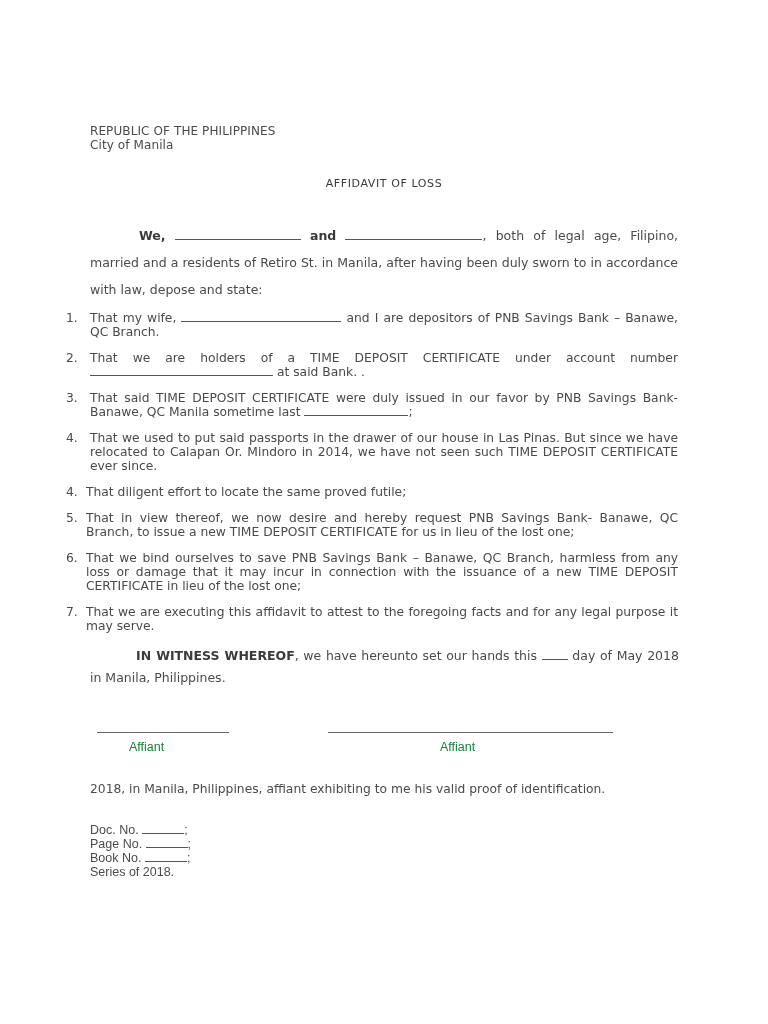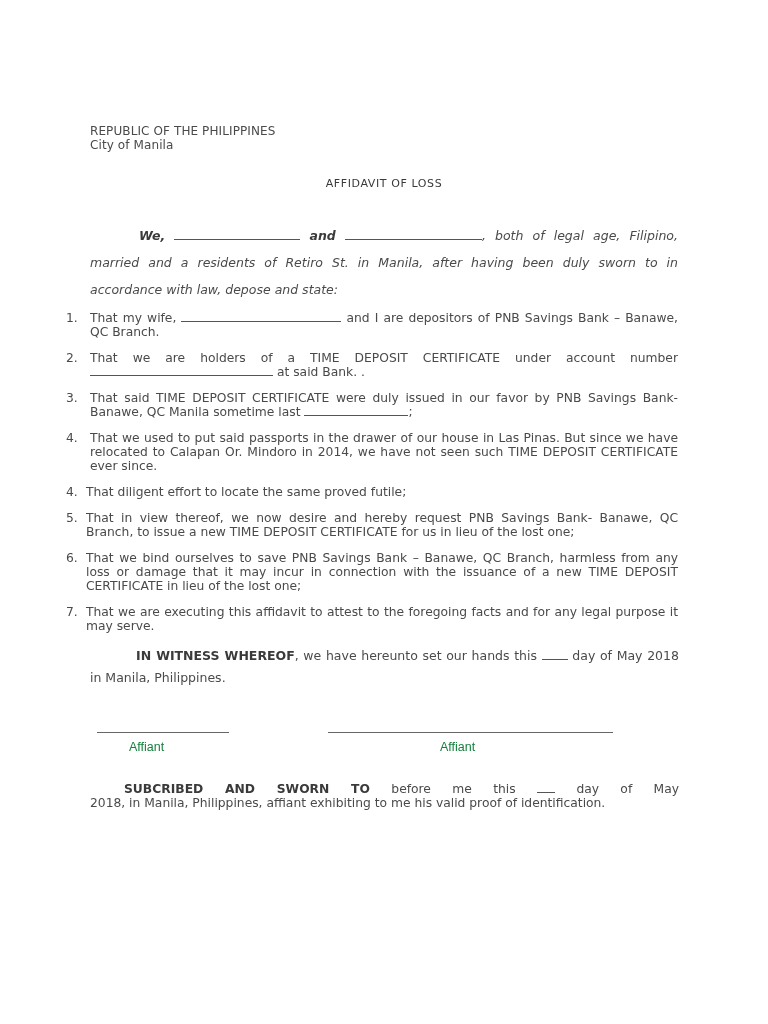--- a/index.html
+++ b/index.html
@@ -85,21 +85,21 @@
 </head>
 <body>
 
 <div class="page">
 
   <div class="abs header-line" style="top:124px;">REPUBLIC OF THE PHILIPPINES</div>
   <div class="abs header-line" style="top:138px;">City of Manila</div>
 
   <div class="abs title">AFFIDAVIT OF LOSS</div>
 
-  <div class="intro" style="top:222px;font-style:italic;">
+  <div class="intro" style="top:222px;">
     <span class="indent"></span><span class="bold">We,</span>
     <span class="blank" style="width:126px;"></span>
     <span class="bold">and</span>
     <span class="blank" style="width:137px;"></span><span>, both of legal age, Filipino, married and a residents of Retiro St. in Manila, after having been duly sworn to in accordance with law, depose and state:</span>
   </div>
 
   <div class="item" style="top:311px;">
     <span class="num">1.</span>
     <div class="body">
       <span>That my wife,</span>
@@ -155,18 +155,23 @@
     <span class="blank" style="width:26px;"></span>
     <span>day of May 2018 in Manila, Philippines.</span>
   </div>
 
   <div class="sig-line" style="left:97px; top:732px; width:132px;"></div>
   <div class="sig-line" style="left:328px; top:732px; width:285px;"></div>
   <div class="affiant-label" style="left:129px; top:740px;">Affiant</div>
   <div class="affiant-label" style="left:440px; top:740px;">Affiant</div>
 
   <div class="sworn" style="top:782px;">
-    <span class="first-line"><span class="indent"></span><span class="bold">SUBCRIBED AND SWORN TO</span><span> before me this</span> <span class="blank" style="width:18px;"></span> <span>day of May</span></span>
     <span style="display:block;">2018, in Manila, Philippines, affiant exhibiting to me his valid proof of identification.</span>
   </div>
 
+  <div class="notary" style="top:823px;">
+    <div><span>Doc. No.</span> <span class="blank" style="width:42px;"></span><span>;</span></div>
+    <div><span>Page No.</span> <span class="blank" style="width:42px;"></span><span>;</span></div>
+    <div><span>Book No.</span> <span class="blank" style="width:42px;"></span><span>;</span></div>
+    <div>Series of 2018.</div>
+  </div>
 
 </div>
 
 </body></html>

